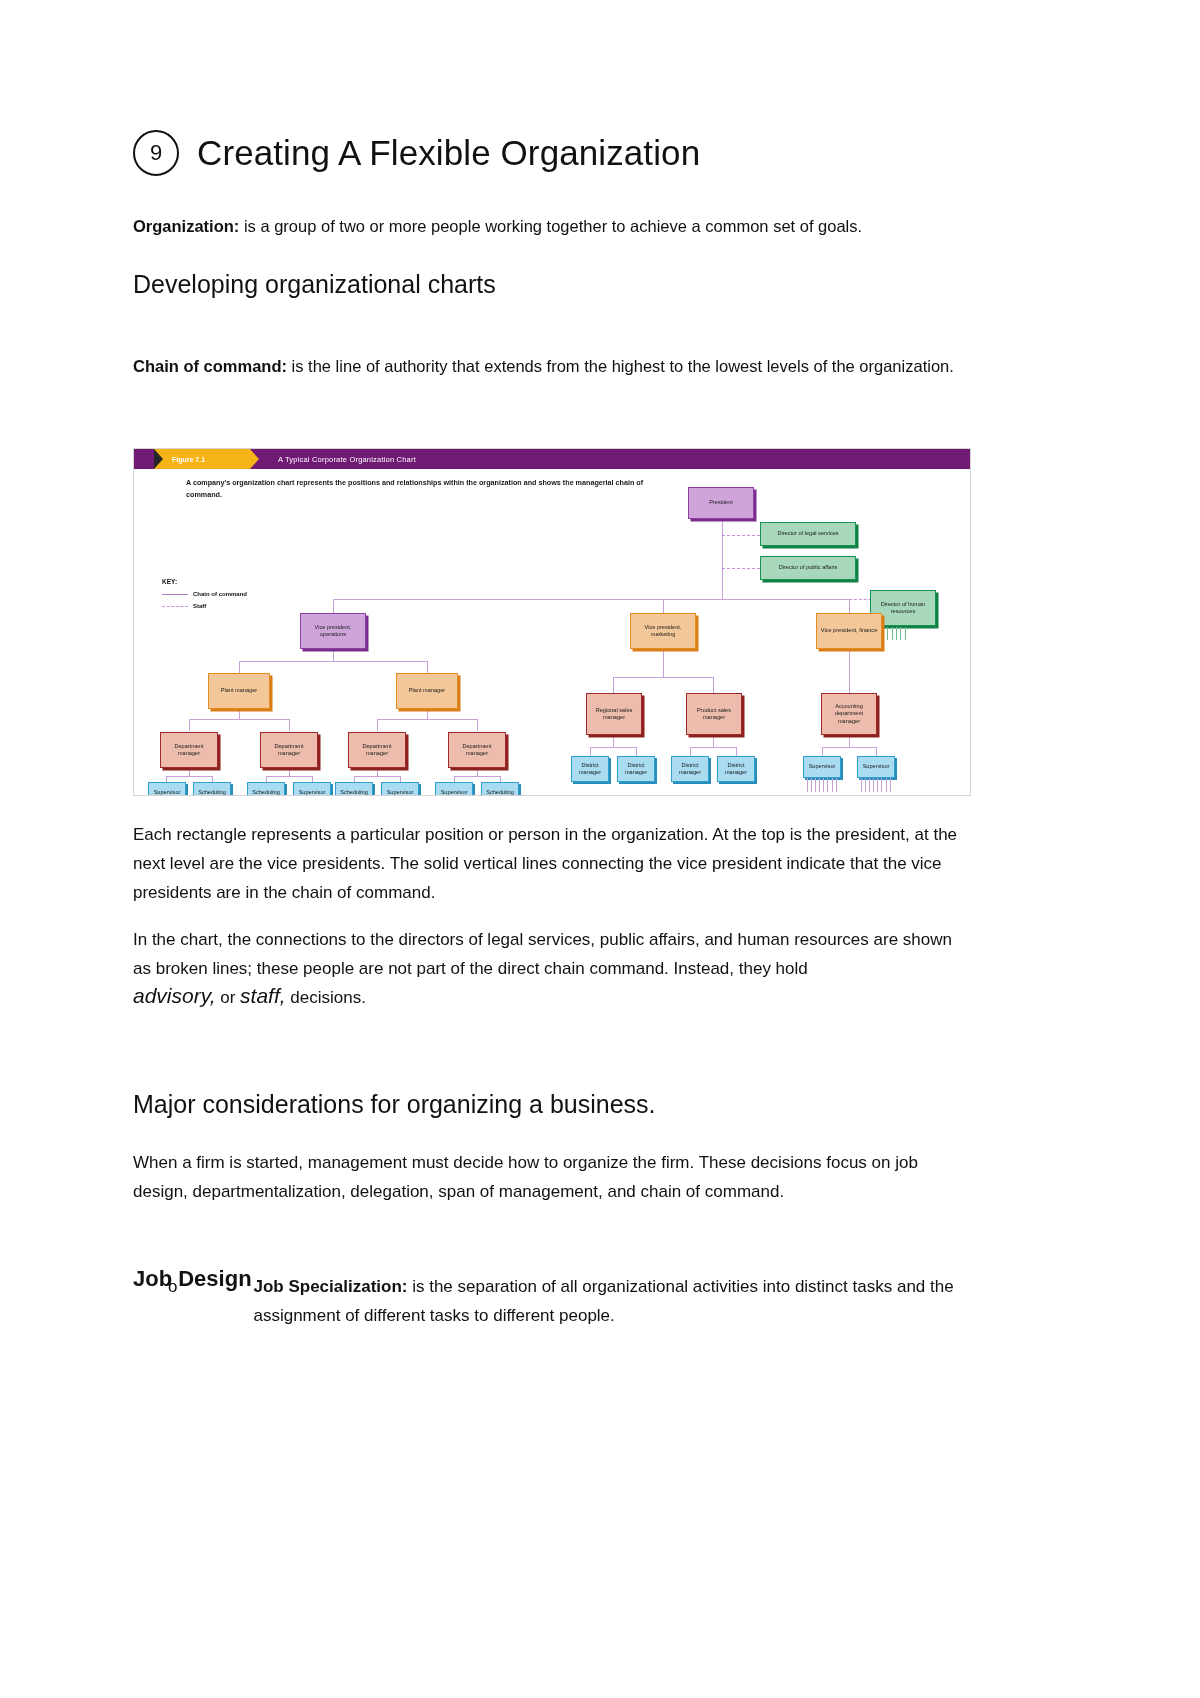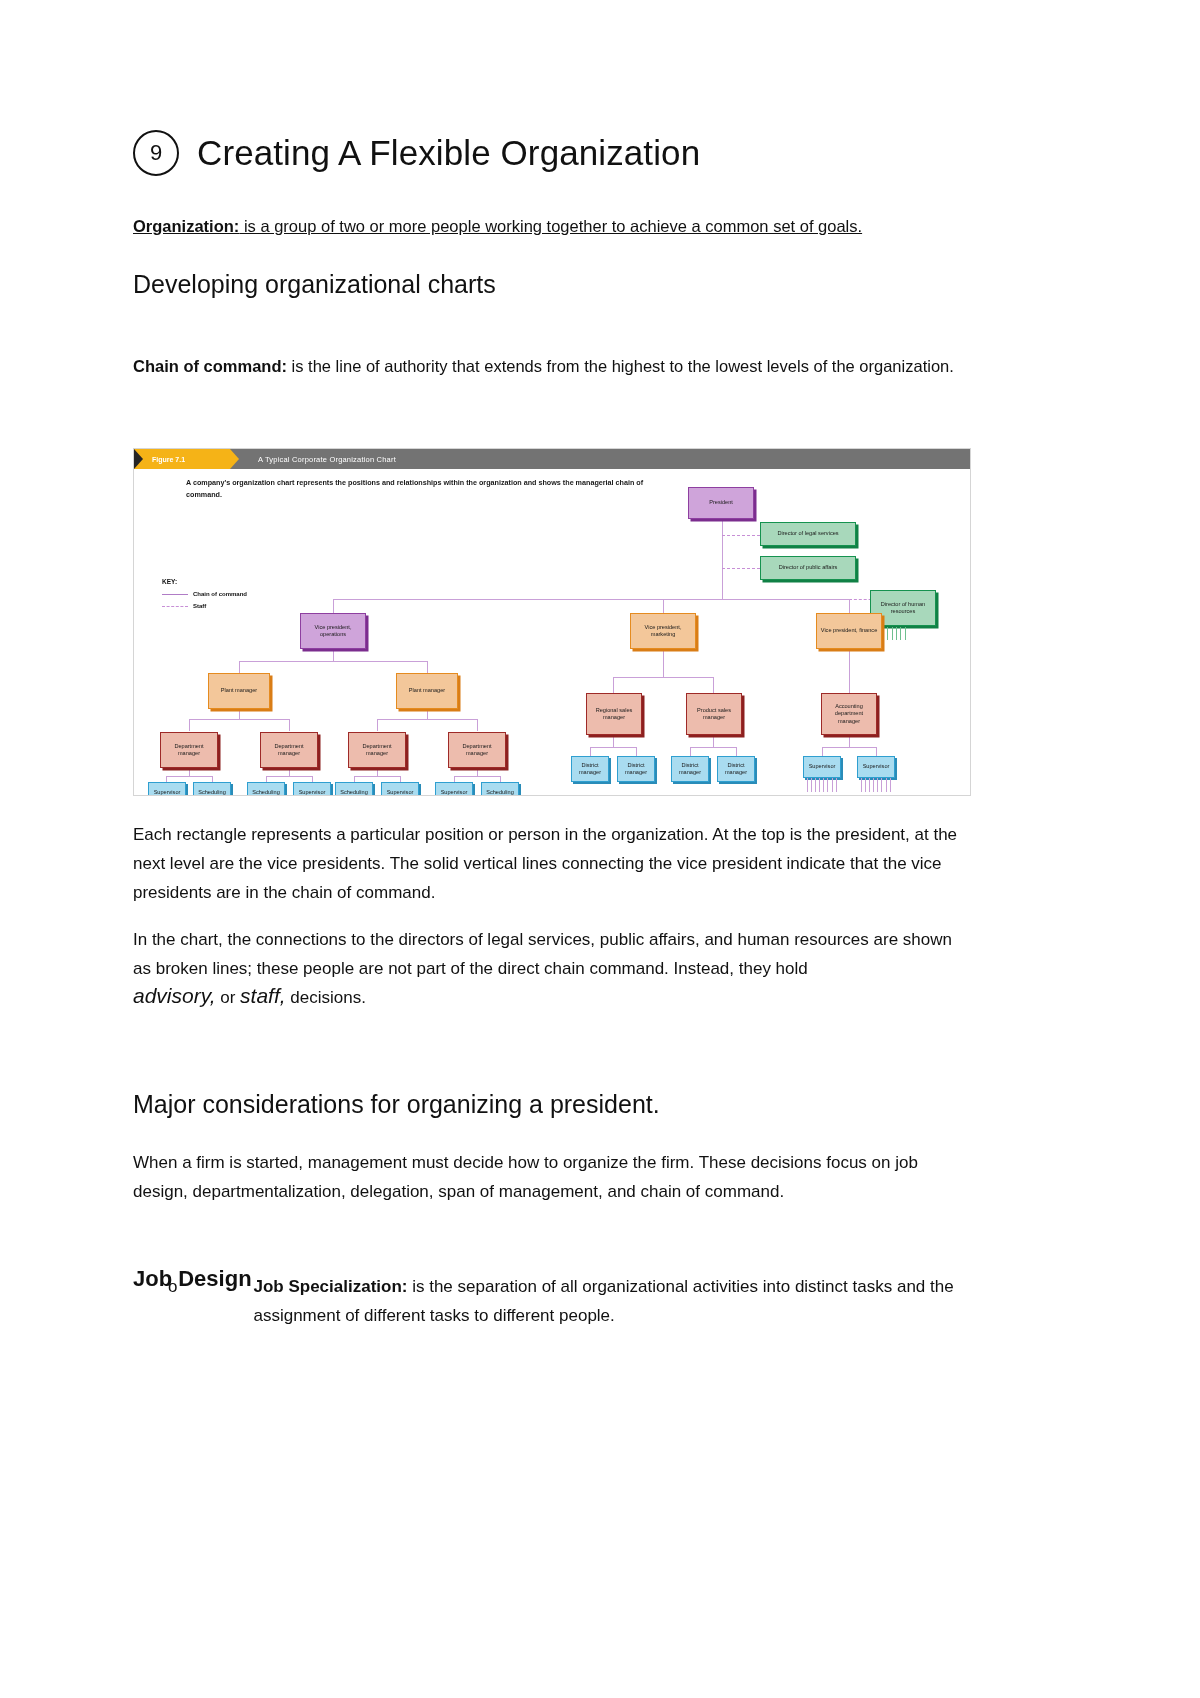--- a/index.html
+++ b/index.html
@@ -42,21 +42,21 @@
 
   
   .figure {
     position:absolute; left:133px; top:448px;
     width:838px; height:348px;
     border:1px solid #d5d5d5; background:#fff;
     box-sizing:border-box; overflow:hidden;
   }
   .fig-bar {
     position:absolute; left:0; top:0; width:838px; height:20px;
-    background:#737373; display:flex; align-items:center;
+    background:#701a75; display:flex; align-items:center;padding-left:20px;
   }
   .fig-tab {
     background:#f5b317; height:20px; min-width:78px;
     display:flex; align-items:center; padding-left:18px;
     font-size:7px; color:#fff; font-weight:bold; position:relative;
   }
   .fig-tab:after{
     content:""; position:absolute; right:-9px; top:0;
     border-top:10px solid transparent; border-bottom:10px solid transparent;
     border-left:9px solid #f5b317;
@@ -106,21 +106,21 @@
 </head>
 <body>
 
 <div class="page">
 
   <div class="title-row">
     <span class="chapter-badge">9</span>
     <span class="doc-title">Creating A Flexible Organization</span>
   </div>
 
-  <div class="para" style="top:214px;text-decoration:underline;">
+  <div class="para" style="top:214px;">
     <b>Organization:</b><span> is a group of two or more people working together to achieve a common set of goals.</span>
   </div>
 
   <div class="h2" style="top:270px;">Developing organizational charts</div>
 
 
   <div class="para" style="top:354px;">
     <b>Chain of command:</b><span> is the line of authority that extends from the highest to the lowest levels of the organization.</span>
   </div>
 
@@ -292,21 +292,21 @@
 
   <div class="para para-lg" style="top:925px;">In the chart, the connections to the directors of legal services, public affairs, and human resources are shown as broken lines; these people are not part of the direct chain command. Instead, they hold</div>
 
   <div class="para para-lg" style="top:820px;">Each rectangle represents a particular position or person in the organization. At the top is the president, at the next level are the vice presidents. The solid vertical lines connecting the vice president indicate that the vice presidents are in the chain of command.</div>
 
   <div class="para" style="top:980px; font-size:17px;">
     <i class="italic-big">advisory,</i><span> or </span><i class="italic-big">staff,</i><span> decisions.</span>
   </div>
 
 
-  <div class="h2" style="top:1090px;">Major considerations for organizing a president.</div>
+  <div class="h2" style="top:1090px;">Major considerations for organizing a business.</div>
 
   <div class="para para-lg" style="top:1148px;">When a firm is started, management must decide how to organize the firm. These decisions focus on job design, departmentalization, delegation, span of management, and chain of command.</div>
 
   <div class="h3" style="top:1226px;margin-top:40px;">Job Design</div>
 
   <div class="para para-lg" style="top:1272px; left:168px; width:800px; display:flex; gap:28px;">
     <span style="flex:0 0 auto;">o</span>
     <span style="flex:1 1 auto;margin-left:48px;">
       <b>Job Specialization:</b><span> is the separation of all organizational activities into distinct tasks and the assignment of different tasks to different people.</span>
     </span>

